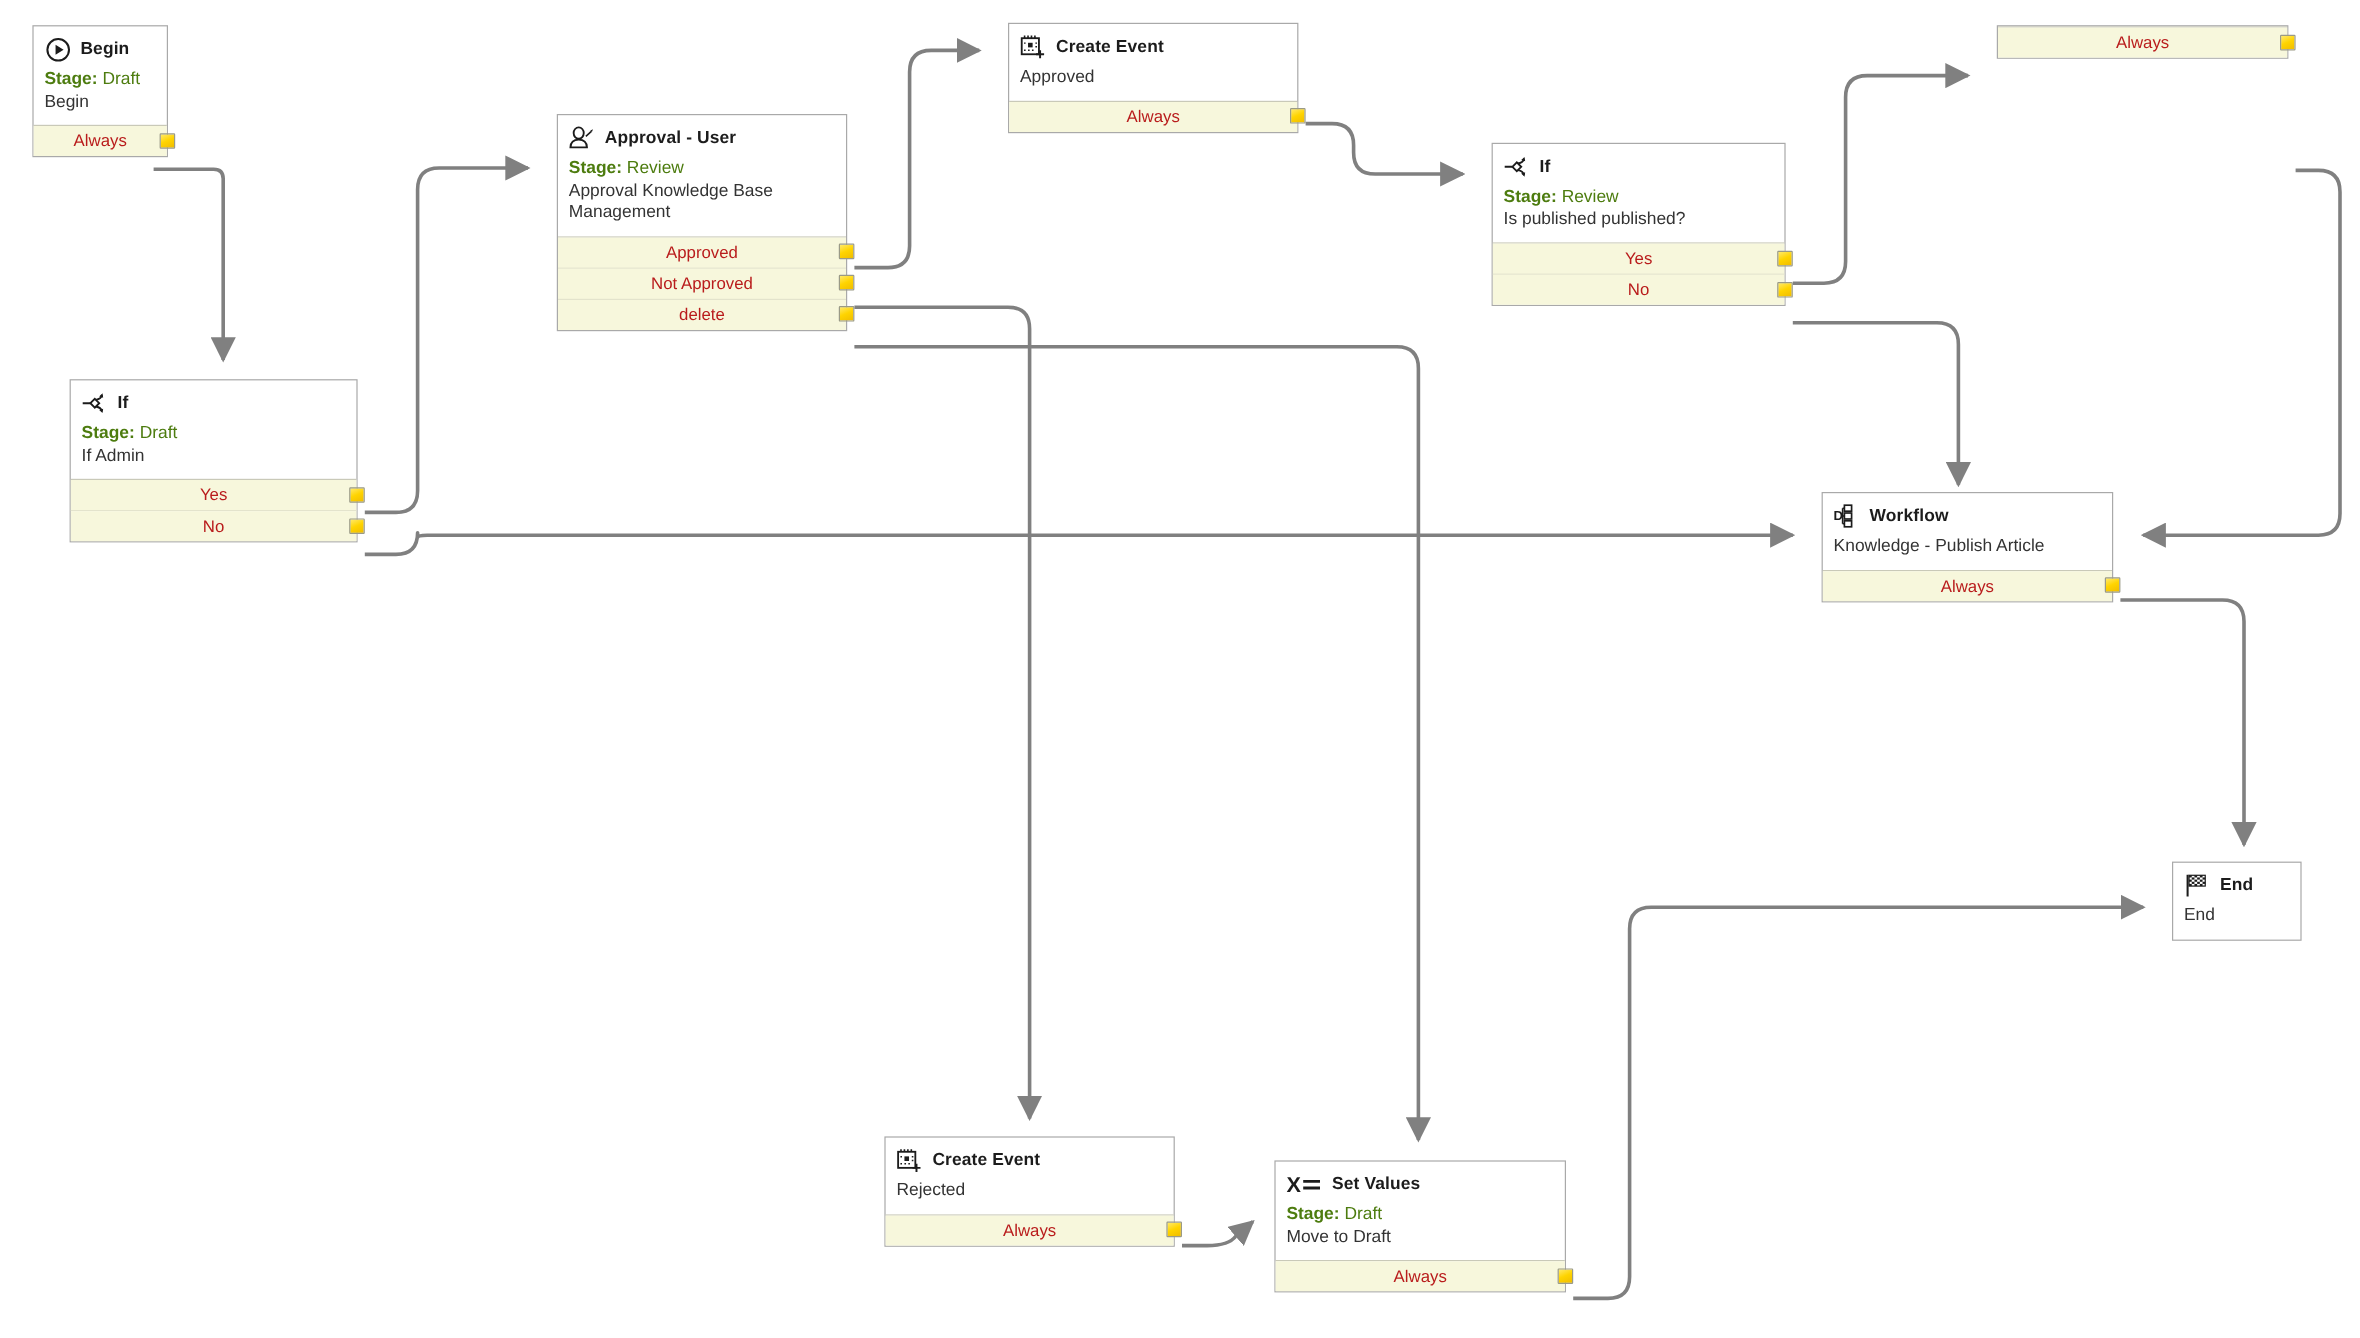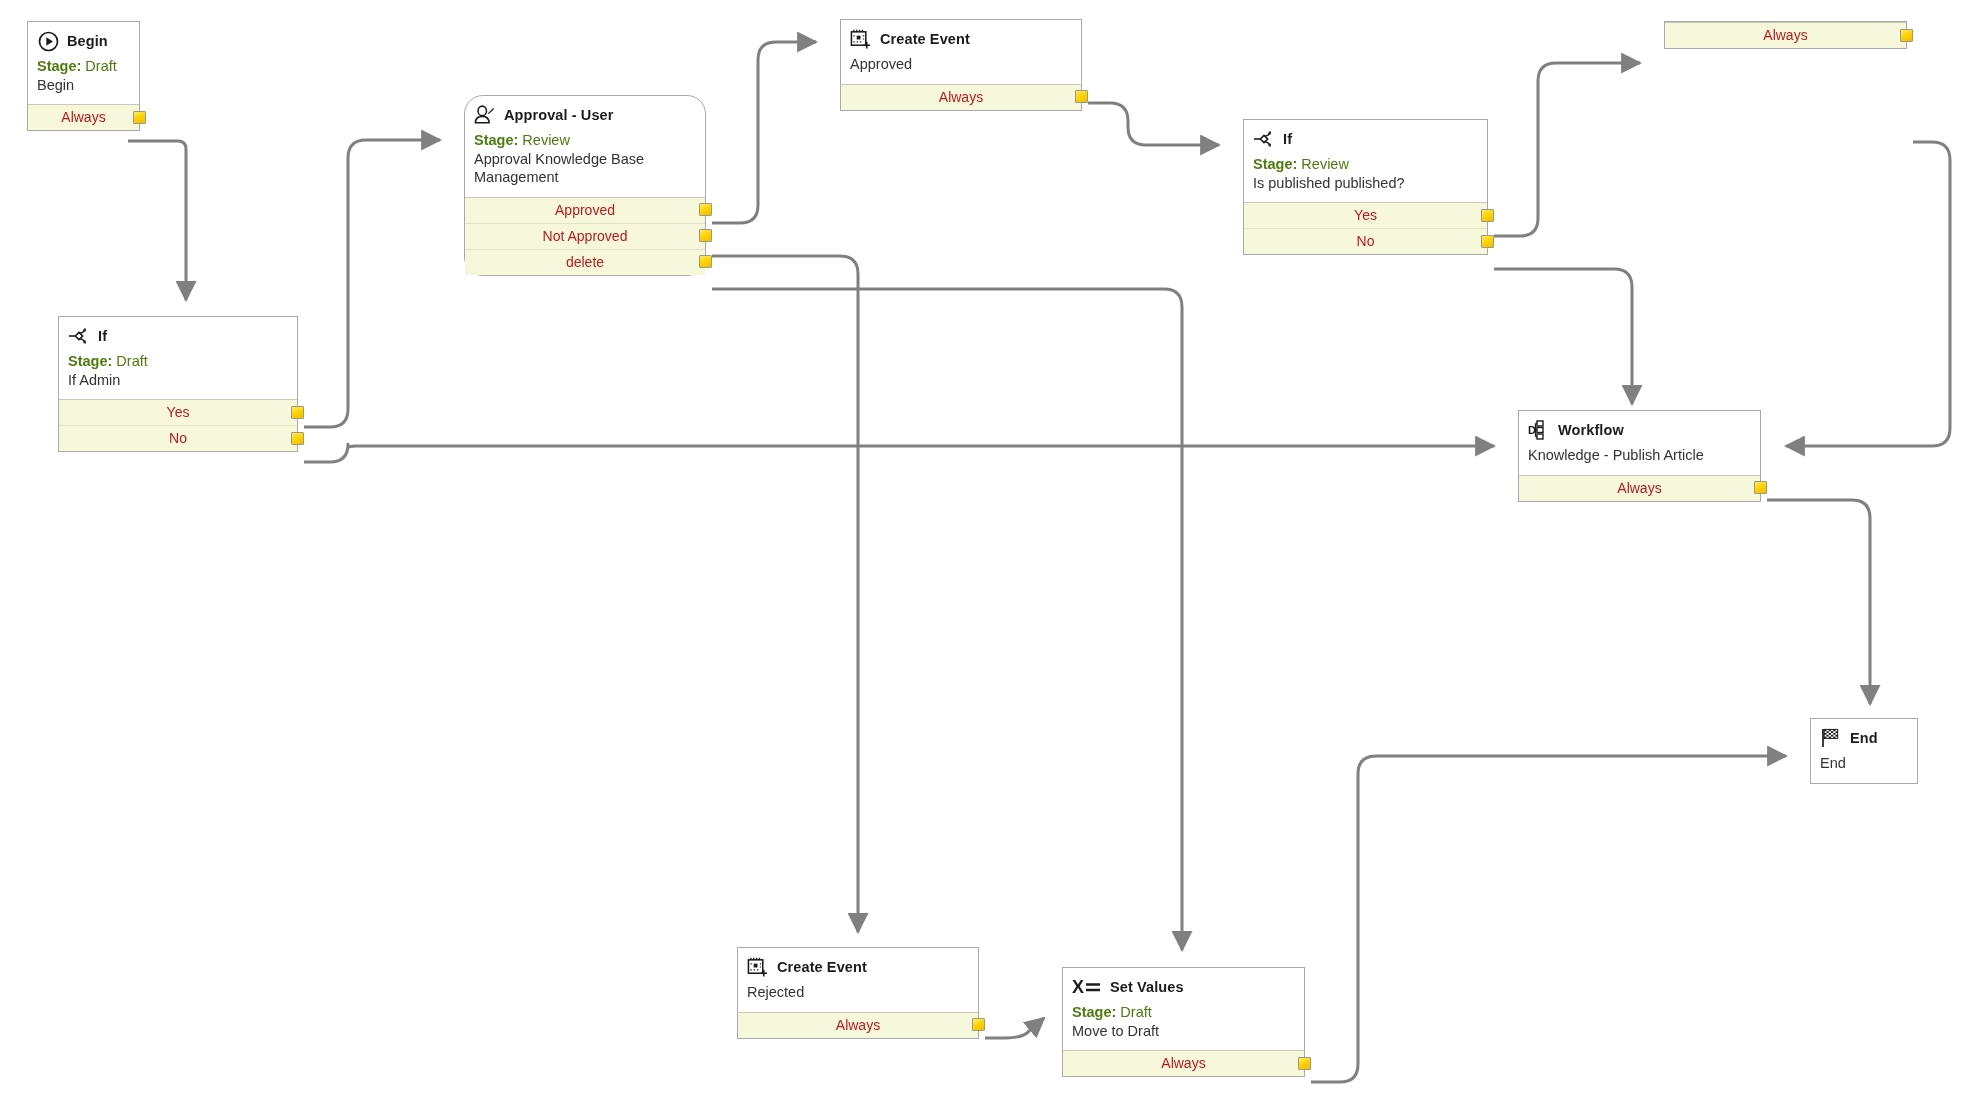--- a/index.html
+++ b/index.html
@@ -191,21 +191,21 @@
         <span>Yes</span>
         <span class="port-dot"></span>
       </div>
       <div class="port-row">
         <span>No</span>
         <span class="port-dot"></span>
       </div>
     </div>
   </div>
 
-  <div class="node" style="left:464px; top:95px; width:242px;border-radius:19px;">
+  <div class="node" style="left:464px; top:95px; width:242px;">
     <div class="node-body">
       <div class="node-head">
         <span class="node-icon">
           <svg width="24" height="22" viewBox="0 0 24 22">
             <ellipse cx="9" cy="6.5" rx="4.6" ry="5.2" fill="#fff" stroke="#1c1c1c" stroke-width="1.7"></ellipse>
             <path d="M1.5 19.5 Q1.8 12.5 9 12.5 Q16.2 12.5 16.5 19.5 Z" fill="#fff" stroke="#1c1c1c" stroke-width="1.7"></path>
             <path d="M15.5 9.5 L20.5 5" stroke="#1c1c1c" stroke-width="1.4" fill="none"></path>
             <path d="M19.6 4.2 L22 3 L21 5.6 Z" fill="#1c1c1c"></path>
           </svg>
         </span>

